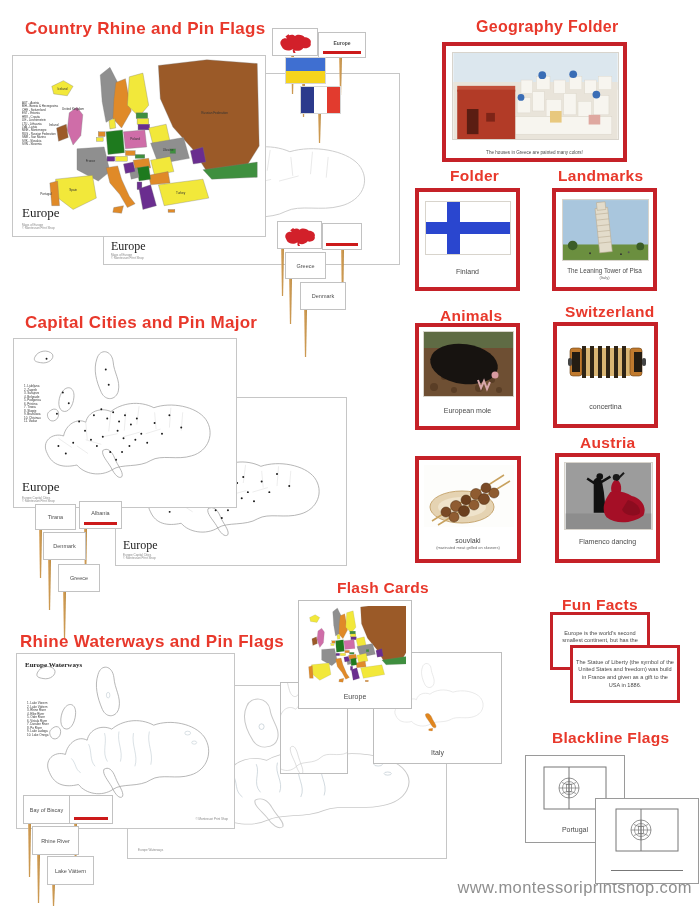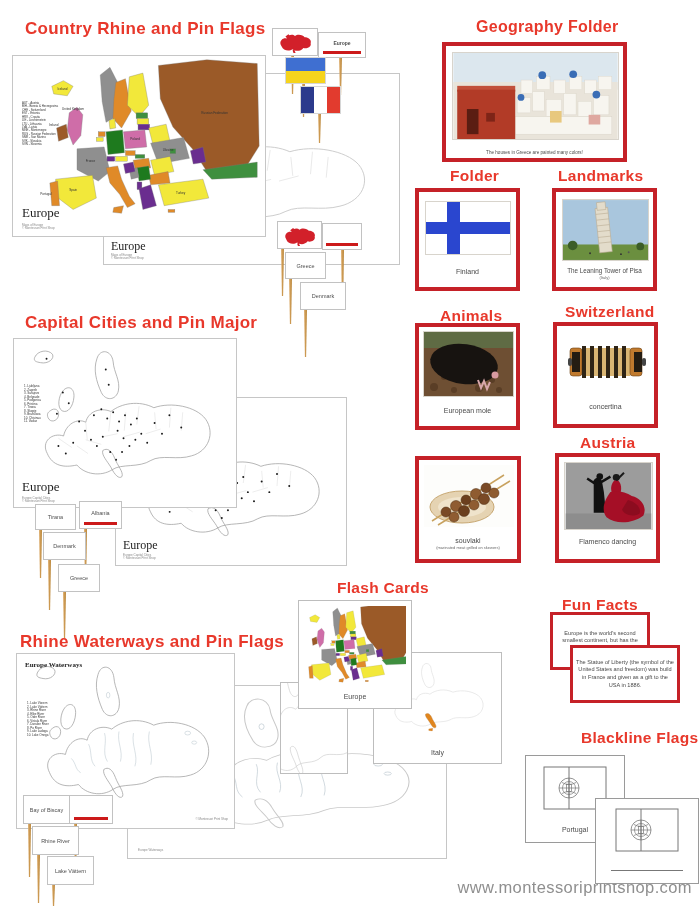--- a/index.html
+++ b/index.html
@@ -523,21 +523,21 @@
 </div>
 
 <div class="stitle t15" style="left:562px;top:588px;margin-top:8px;">Fun Facts</div>
 <div class="factcard" style="left:550px;top:612px;width:88px;height:46px;z-index:1;">
   <span>Europe is the world's second smallest continent, but has the second largest</span>
 </div>
 <div class="factcard" style="left:570px;top:645px;width:98px;height:46px;z-index:2;">
   <span>The Statue of Liberty (the symbol of the United States and freedom) was build in France and given as a gift to the USA in 1886.</span>
 </div>
 
-<div class="stitle t15" style="left:552px;top:729px;margin-left:29px;">Blackline Flags</div>
+<div class="stitle t15" style="left:552px;top:729px;">Blackline Flags</div>
 <div class="blcard" style="left:525px;top:755px;width:98px;height:86px;z-index:2;">
   <svg class="abs" style="left:17px;top:10px;" width="64" height="44" viewBox="0 0 64 44">
       <use href="#bl-flag"></use>
     </svg>
   <div class="caption" style="bottom:9px;">Portugal</div>
 </div>
 <div class="blcard" style="left:595px;top:798px;width:102px;height:84px;z-index:3;">
   <svg class="abs" style="left:19px;top:9px;" width="64" height="44" viewBox="0 0 64 44">
       <use href="#bl-flag"></use>
     </svg>

